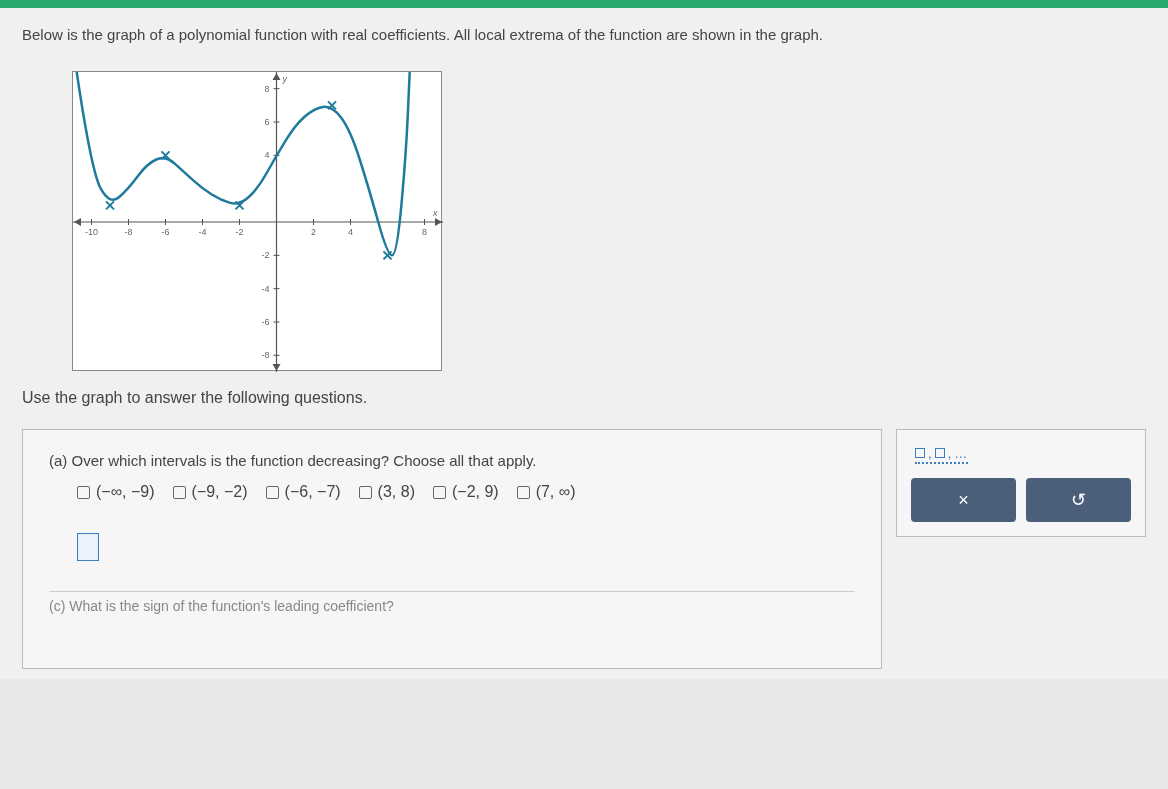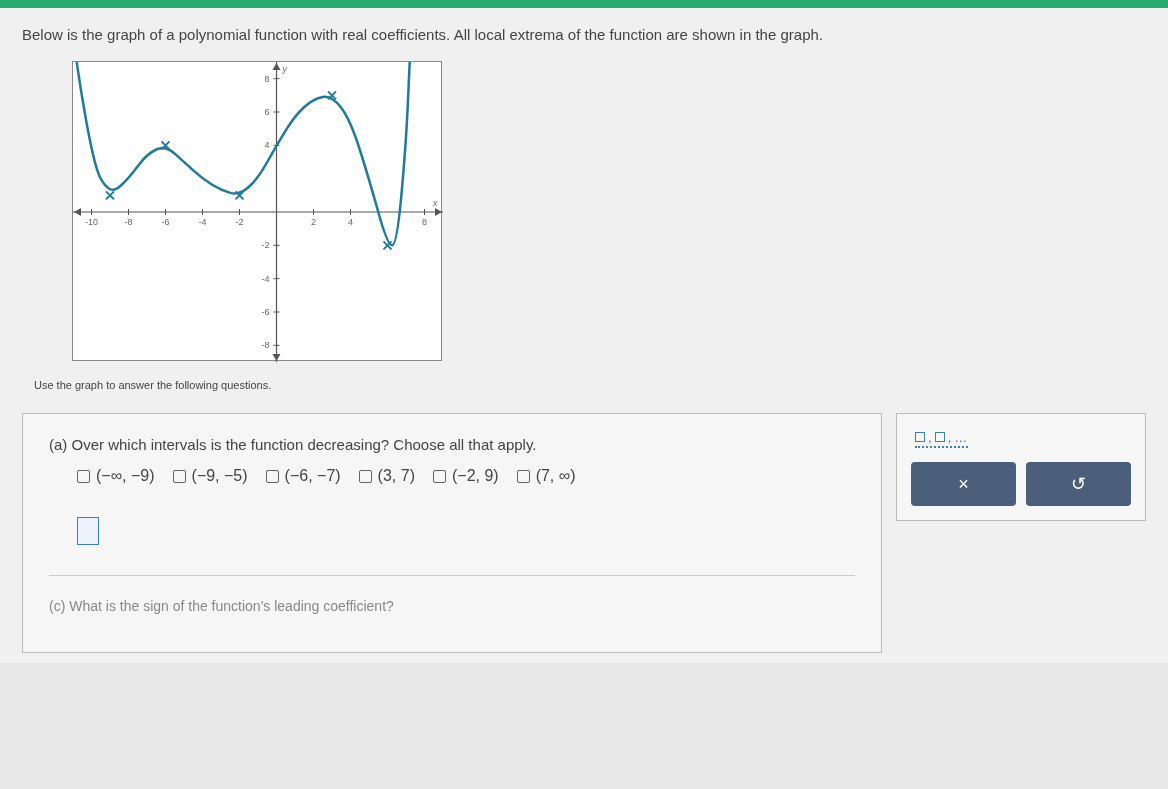--- a/index.html
+++ b/index.html
@@ -16,37 +16,37 @@
     background: #2aa96f;
     width: 100%;
   }
   .main {
     background: #f0f0f0;
     padding: 18px 22px 10px 22px;
   }
   .prompt {
     color: #444;
     font-size: 15px;
-    margin-bottom: 18px;
+    margin-bottom: 28px;
   }
   .graph-wrap {
     margin-left: 50px;
     margin-bottom: 18px;
   }
   .graph-frame {
     border: 1px solid #888;
     background: #fff;
     width: 370px;
     height: 300px;
     position: relative;
   }
   .instr {
     color: #444;
-    font-size: 11px;
-    margin: 18px 0 22px 12px;
+    font-size: 16px;
+    margin: 18px 0 22px 0;
   }
   .qbox-wrap {
     display: flex;
     gap: 14px;
     align-items: flex-start;
   }
   .qbox {
     border: 1px solid #bbb;
     background: #f6f6f6;
     padding: 22px 26px 8px 26px;
@@ -88,21 +88,21 @@
     height: 28px;
     border: 1px solid #3a7fbf;
     background: #eaf3fb;
     outline: none;
     text-align: center;
   }
   .part-c {
     color: #888;
     font-size: 14px;
     margin-top: 30px;
-    padding-top: 22px;
+    padding-top: 6px;
     border-top: 1px solid #ccc;
   }
   .toolbox {
     width: 250px;
     border: 1px solid #bbb;
     background: #f6f6f6;
     padding: 14px;
   }
   .tool-row1 {
     margin-bottom: 14px;
@@ -215,29 +215,29 @@
     <div class="qbox">
 
       <p class="q-label">(a) Over which intervals is the function decreasing? Choose all that apply.</p>
       <div class="options-row" id="options-row">
           <span class="opt">
             <span class="ck"></span>
             <span>(−∞, −9)</span>
           </span>
           <span class="opt">
             <span class="ck"></span>
-            <span>(−9, −5)</span>
+            <span>(−9, −2)</span>
           </span>
           <span class="opt">
             <span class="ck"></span>
             <span>(−6, −7)</span>
           </span>
           <span class="opt">
             <span class="ck"></span>
-            <span>(3, 7)</span>
+            <span>(3, 8)</span>
           </span>
           <span class="opt">
             <span class="ck"></span>
             <span>(−2, 9)</span>
           </span>
           <span class="opt">
             <span class="ck"></span>
             <span>(7, ∞)</span>
           </span>
         </div>

